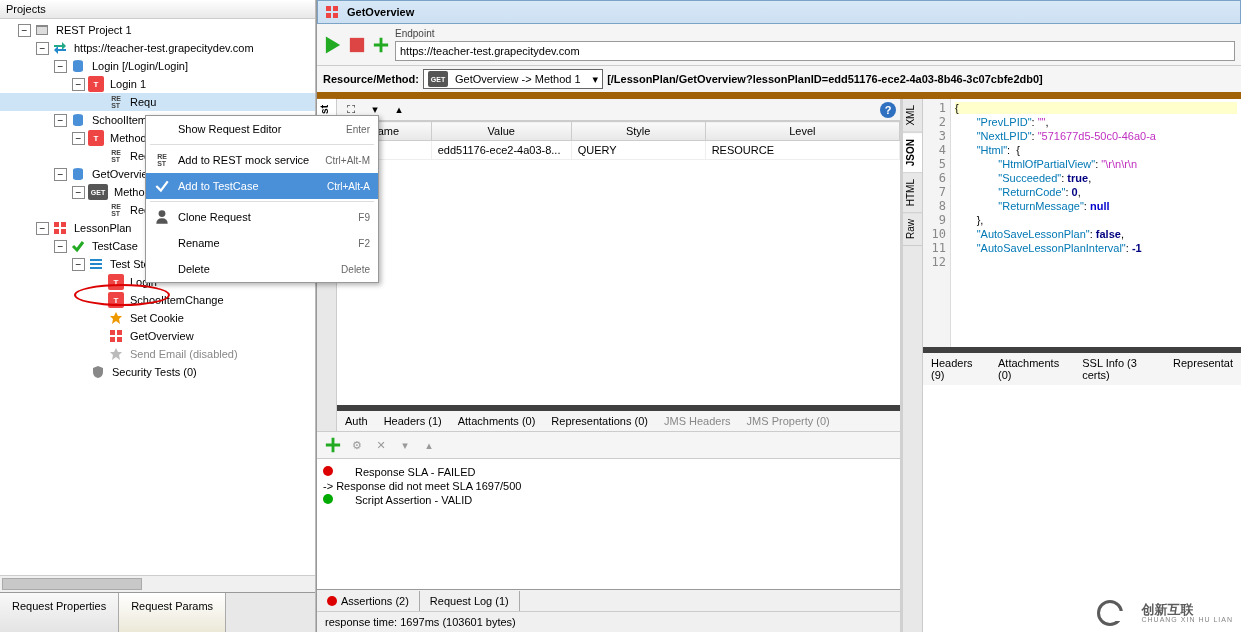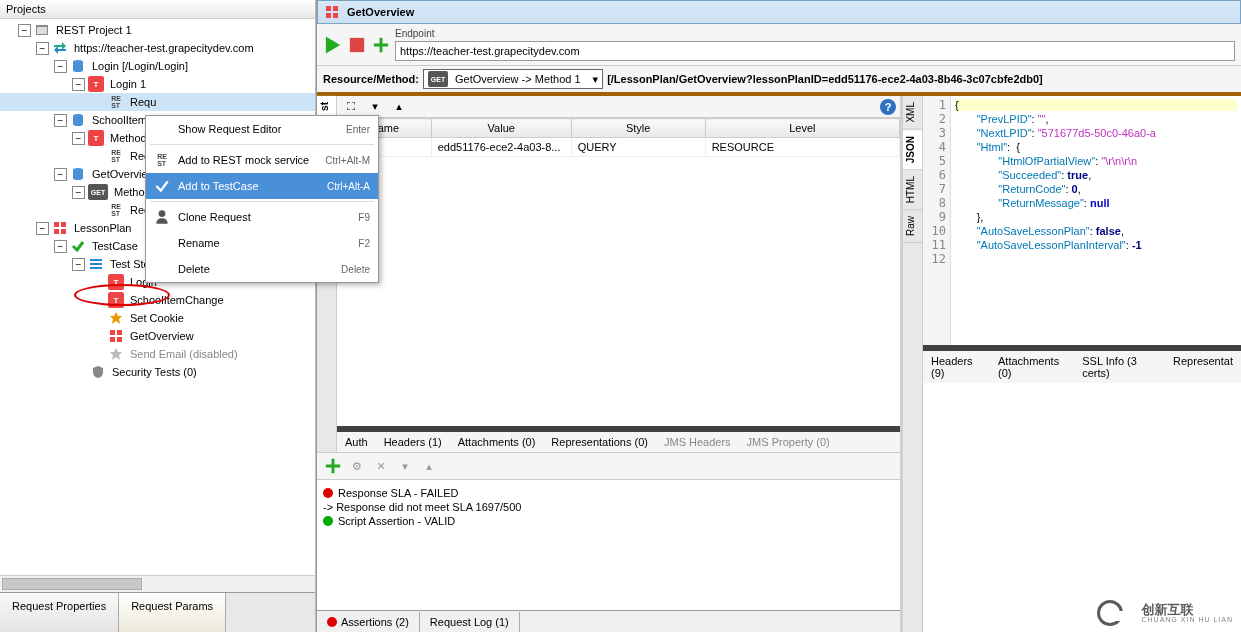--- a/index.html
+++ b/index.html
@@ -20,39 +20,39 @@
 .sb-thumb{width:140px;background:#c8c8c8;border:1px solid #aaa;margin:2px}
 .tabs-bottom{display:flex;background:#e8e8e8;border-top:1px solid #999;height:40px}
 .tab{padding:7px 12px;border-right:1px solid #aaa;background:linear-gradient(#f8f8f8,#e4e4e4);cursor:default}
 .tab.active{background:linear-gradient(#fff,#ece9d8)}
 .right-panel{flex:1;display:flex;flex-direction:column;border-left:1px solid #999}
 .editor-title{background:linear-gradient(#d7e8f7,#cde0f2);border:1px solid #7ba3c7;padding:3px 6px;display:flex;align-items:center;gap:4px;font-weight:bold}
 .toolbar-row{display:flex;align-items:center;padding:4px 6px;background:#f5f5f5;border-bottom:1px solid #ccc;gap:4px}
 .btn-icon{width:20px;height:20px;display:inline-flex;align-items:center;justify-content:center;cursor:pointer}
 .endpoint-wrap{flex:1;display:flex;flex-direction:column;gap:2px}
 .endpoint-wrap input{width:100%;height:20px;border:1px solid #999;padding:0 4px;background:#fff}
-.rm-row{display:flex;align-items:center;padding:3px 6px;background:#f5f5f5;border-bottom:4px solid #a16207;gap:4px}
+.rm-row{display:flex;align-items:center;padding:3px 6px;background:#f5f5f5;border-bottom:7px solid #a16207;gap:4px}
 .rm-select{border:1px solid #666;padding:1px 4px;display:flex;align-items:center;gap:4px;background:#fff;height:20px}
 .split{flex:1;display:flex}
 .req-side{width:586px;display:flex;flex-direction:column;border-right:3px solid #d0d0d0}
 .resp-side{flex:1;display:flex;min-width:0}
 .vtabs{width:20px;background:#e8e8e8;border-right:1px solid #ccc;display:flex;flex-direction:column}
 .vtab{writing-mode:vertical-rl;transform:rotate(180deg);padding:6px 2px;font-size:10px;text-align:center;cursor:pointer;border-top:1px solid #ccc}
 .vtab.active{background:#fff;font-weight:bold}
 .req-toolbar{height:22px;display:flex;align-items:center;gap:4px;padding:0 4px;border-bottom:1px solid #ccc;background:#f5f5f5}
 .params-table{flex:1;background:#fff}
 .params-table table{width:100%;border-collapse:collapse}
 .params-table th{background:linear-gradient(#fafafa,#e8e8e8);border:1px solid #ccc;padding:3px;font-weight:normal;text-align:center}
 .params-table td{border:1px solid #eee;padding:3px 6px}
 .tabs-row{display:flex;gap:16px;padding:4px 8px;border-top:6px solid #404040;background:#f5f5f5;font-size:11px}
 .tabs-row span{cursor:pointer}
 .tabs-row .dim{color:#888}
 .assert-bar{display:flex;align-items:center;gap:4px;padding:3px 6px;border-top:1px solid #ccc;border-bottom:1px solid #ccc;background:#f5f5f5}
 .assert-body{height:130px;background:#fff;padding:6px;overflow:auto}
-.assert-line{display:flex;align-items:center;gap:5px;padding:1px 0}
+.assert-line{display:flex;align-items:flex-start;gap:22px;padding:1px 0}
 .dot-red{width:10px;height:10px;background:#d00;border-radius:50%}
 .dot-green{width:10px;height:10px;background:#0a0;border-radius:50%}
 .footer-tabs{display:flex;align-items:center;border-top:1px solid #999;background:#f0f0f0;height:22px}
 .footer-tab{padding:4px 10px;border-right:1px solid #aaa;display:flex;align-items:center;gap:4px}
 .footer-status{padding:4px 8px;border-top:1px solid #ccc;background:#f0f0f0}
 .code-view{flex:1;display:flex;background:#fff;min-width:0}
 .gutter{width:28px;background:#f4f4f4;border-right:1px solid #ddd;text-align:right;padding:2px 4px;color:#888;font-family:Consolas,monospace;font-size:12px}
 .code{flex:1;padding:2px 4px;font-family:Consolas,monospace;font-size:12px;white-space:pre;overflow:hidden}
 .code .prop{color:#0078b4}
 .code .str{color:#c030c0}
@@ -457,20 +457,21 @@
               <span>Script Assertion - VALID</span>
             </div>
         </div>
         <div class="footer-tabs">
           <div class="footer-tab">
               <span class="dot-red"></span>
               <span>Assertions (2)</span>
             </div>
           <div class="footer-tab">Request Log (1)</div>
         </div>
+        <div class="footer-status">response time: 1697ms (103601 bytes)</div>
       </div>
 
       <div class="resp-side">
         <div class="vtabs">
           <div class="vtab">XML</div>
           <div class="vtab active">JSON</div>
           <div class="vtab">HTML</div>
           <div class="vtab">Raw</div>
         </div>
         <div style="flex:1;display:flex;flex-direction:column;min-width:0">

